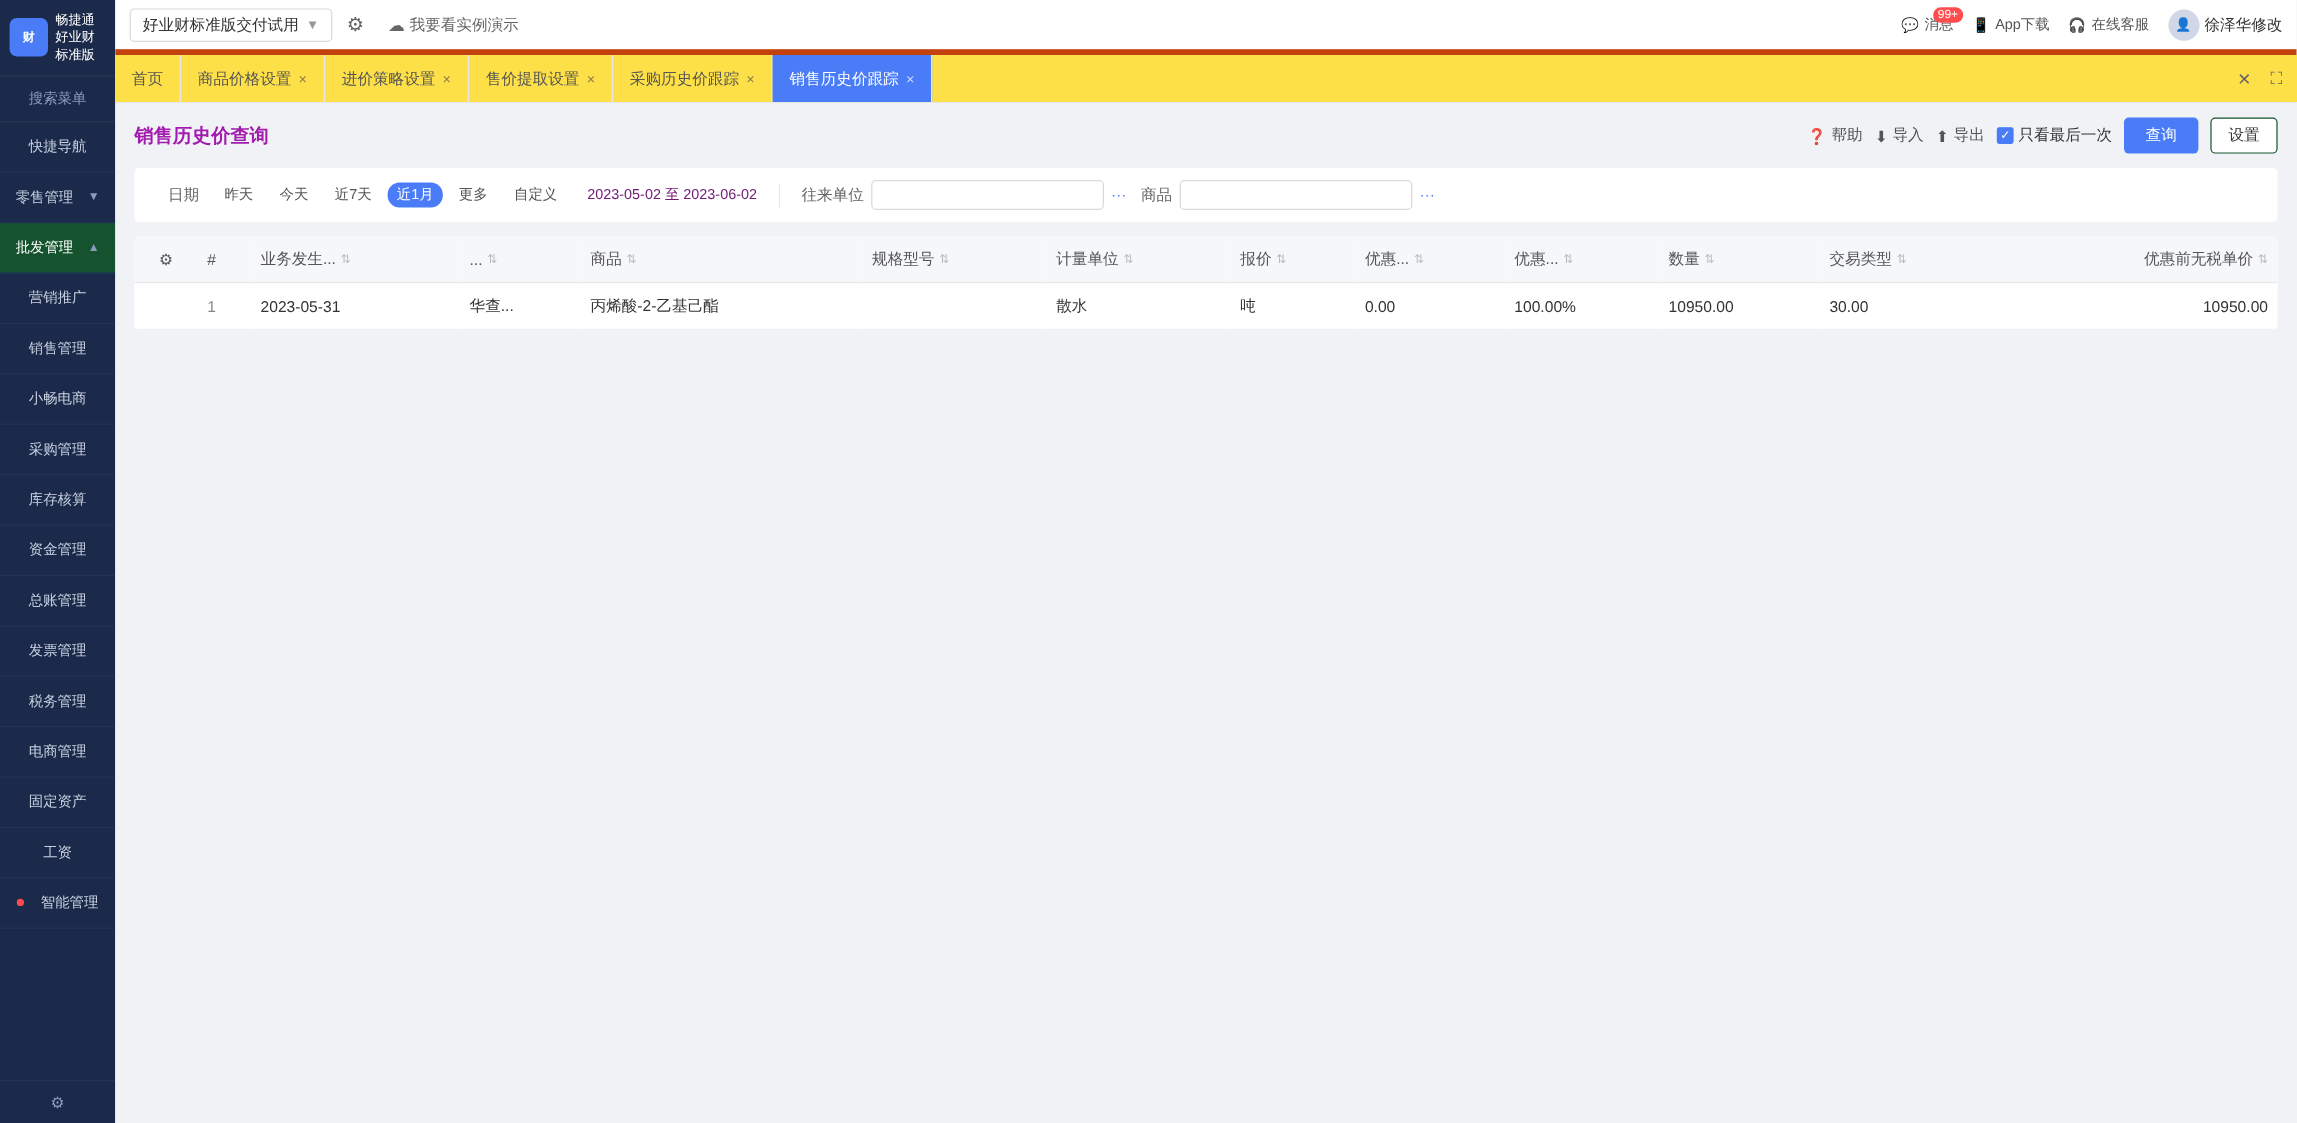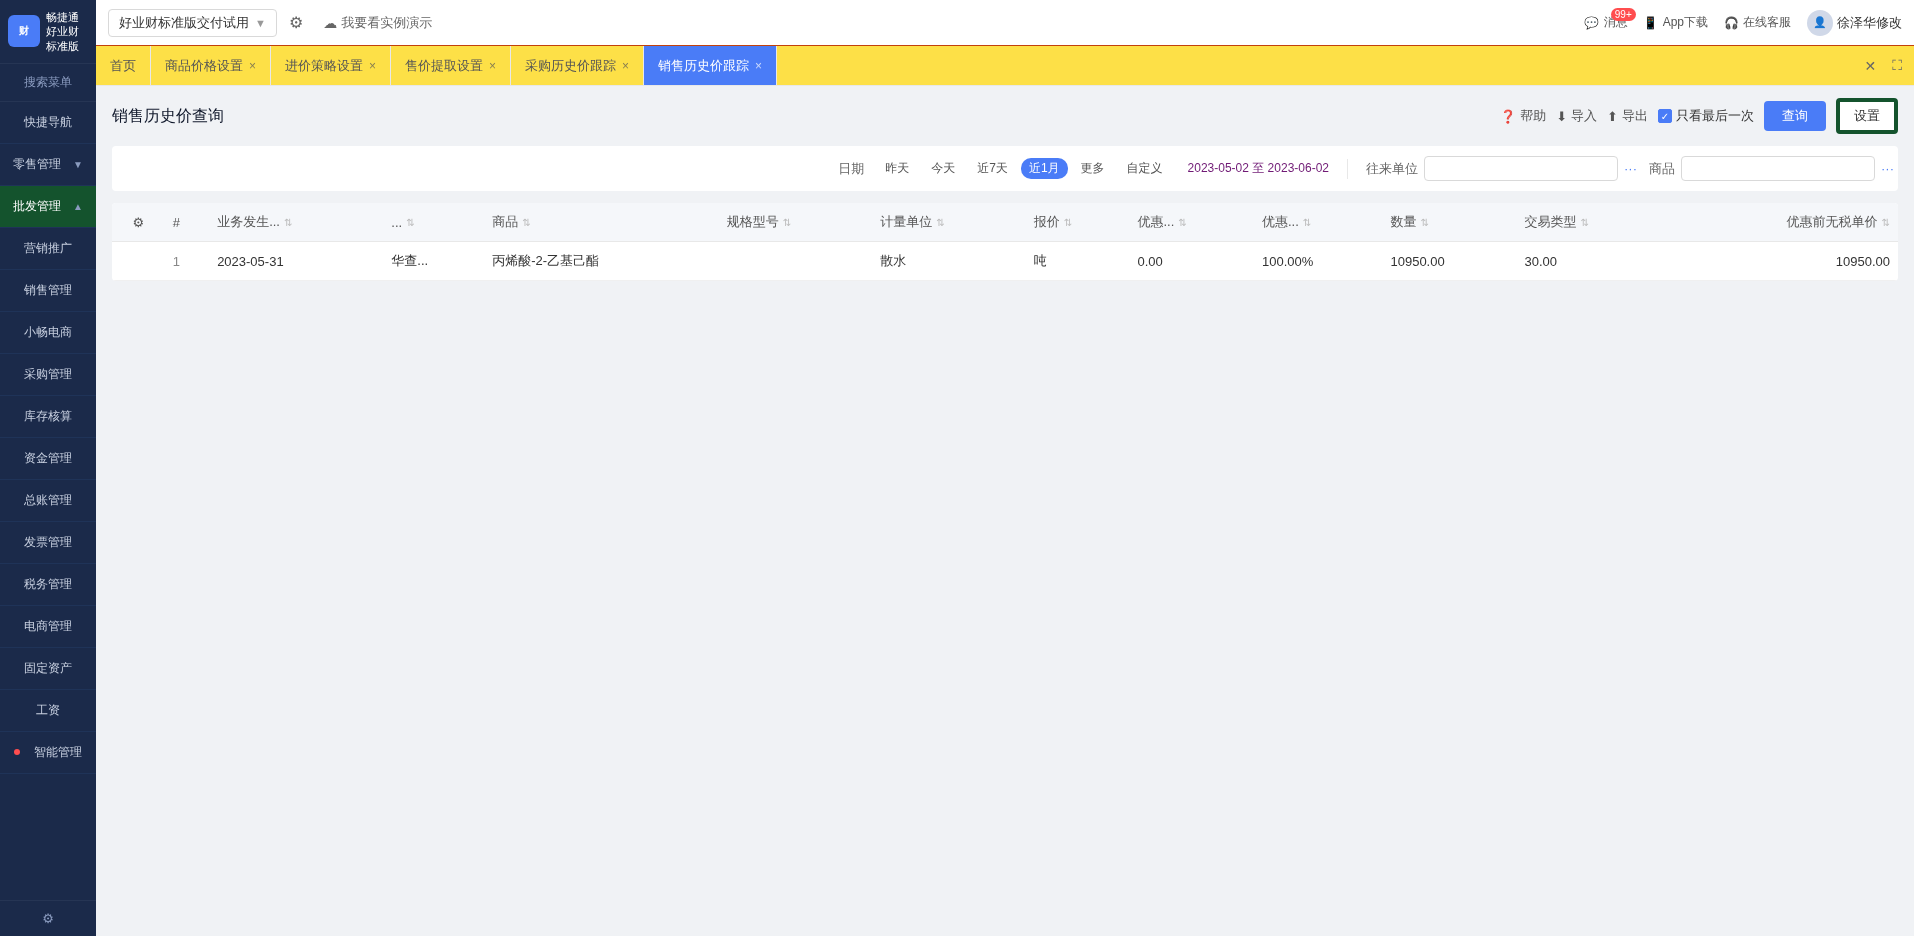--- a/index.html
+++ b/index.html
@@ -69,21 +69,21 @@
     .main-wrapper {
       flex: 1;
       display: flex;
       flex-direction: column;
       overflow: hidden;
     }
 
     
     .topbar {
       background: #fff;
-      border-bottom: 1px solid #c2410c;
+      border-bottom: 5px solid #c2410c;
       display: flex;
       align-items: center;
       padding: 0 12px;
       height: 46px;
       gap: 12px;
       flex-shrink: 0;
     }
     .topbar-selector {
       display: flex;
       align-items: center;
@@ -187,22 +187,22 @@
     }
 
     .page-header {
       display: flex;
       align-items: center;
       justify-content: space-between;
       margin-bottom: 12px;
     }
     .page-title {
       font-size: 16px;
-      font-weight: normal;
-      color: #0f172a;
+      font-weight: bold;
+      color: #a21caf;
     }
     .page-actions {
       display: flex;
       align-items: center;
       gap: 10px;
     }
     .page-action-link {
       display: flex; align-items: center; gap: 4px;
       color: #555; font-size: 13px; cursor: pointer;
     }
@@ -212,21 +212,21 @@
       border: none;
       border-radius: 4px;
       padding: 6px 18px;
       cursor: pointer;
       font-size: 13px;
       font-family: inherit;
     }
     .btn-settings {
       background: white;
       color: #333;
-      border: 4px solid #14532d;
+      border: 1px solid #14532d;
       border-radius: 4px;
       padding: 5px 14px;
       cursor: pointer;
       font-size: 13px;
       font-family: inherit;
     }
     .only-last-checkbox {
       display: flex; align-items: center; gap: 4px; font-size: 13px; color: #333; cursor: pointer;
     }
     .checkbox-box {
@@ -235,27 +235,26 @@
       border-radius: 2px;
       background: #4a7cf7;
       display: flex; align-items: center; justify-content: center;
       color: white; font-size: 10px;
     }
 
     
     .filter-bar {
       background: #fff;
       border-radius: 4px;
-      padding: 10px 4px;
+      padding: 10px 28px;
       margin-bottom: 12px;
       display: flex;
       align-items: center;
       gap: 12px;
       flex-wrap: wrap;
-      justify-content: flex-end;
     }
     .filter-label { color: #666; font-size: 13px; }
     .date-btns { display: flex; gap: 4px; align-items: center; }
     .date-btn {
       padding: 2px 8px;
       border-radius: 4px;
       cursor: pointer;
       font-size: 12px;
       color: #555;
       border: 1px solid transparent;

